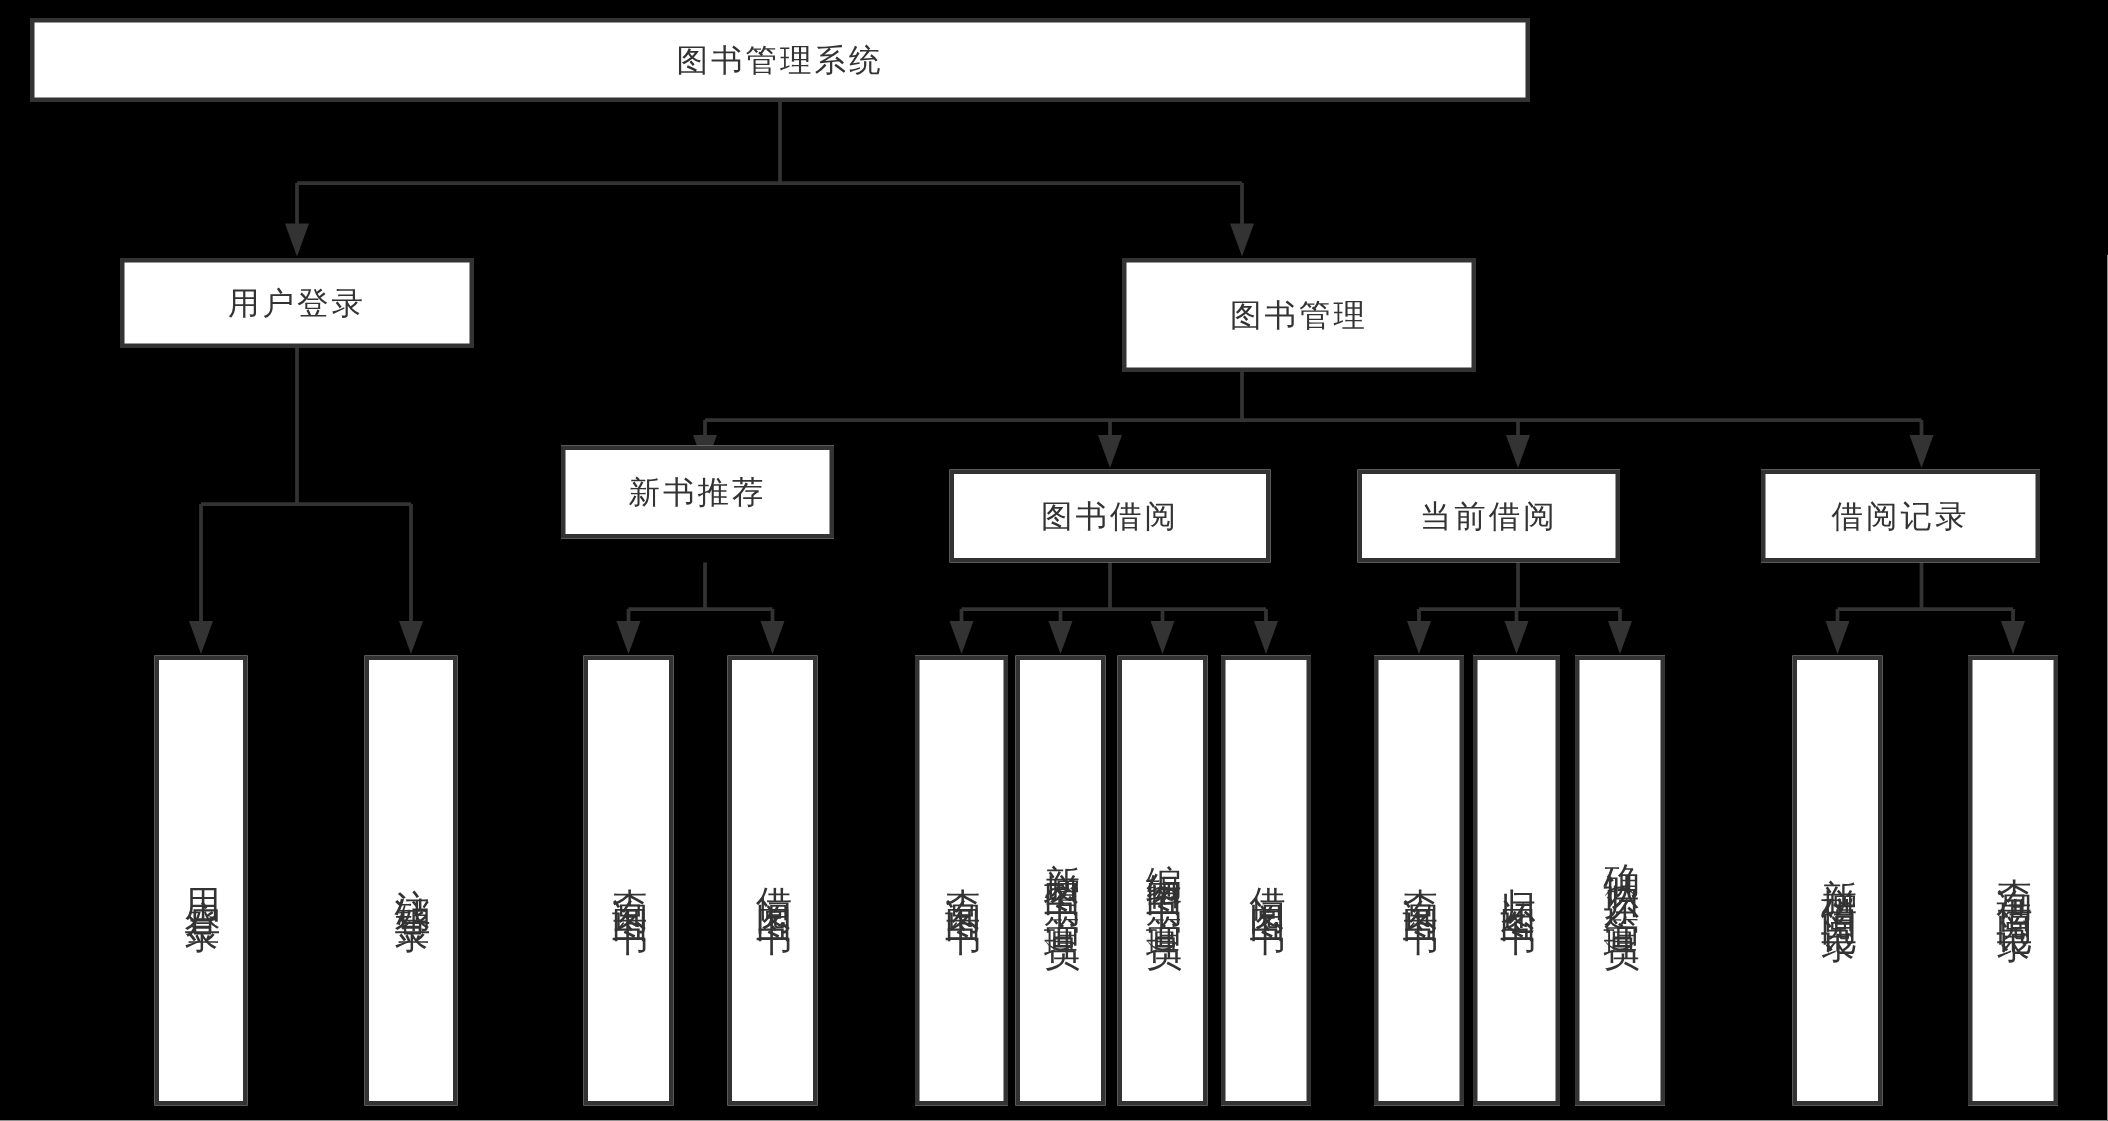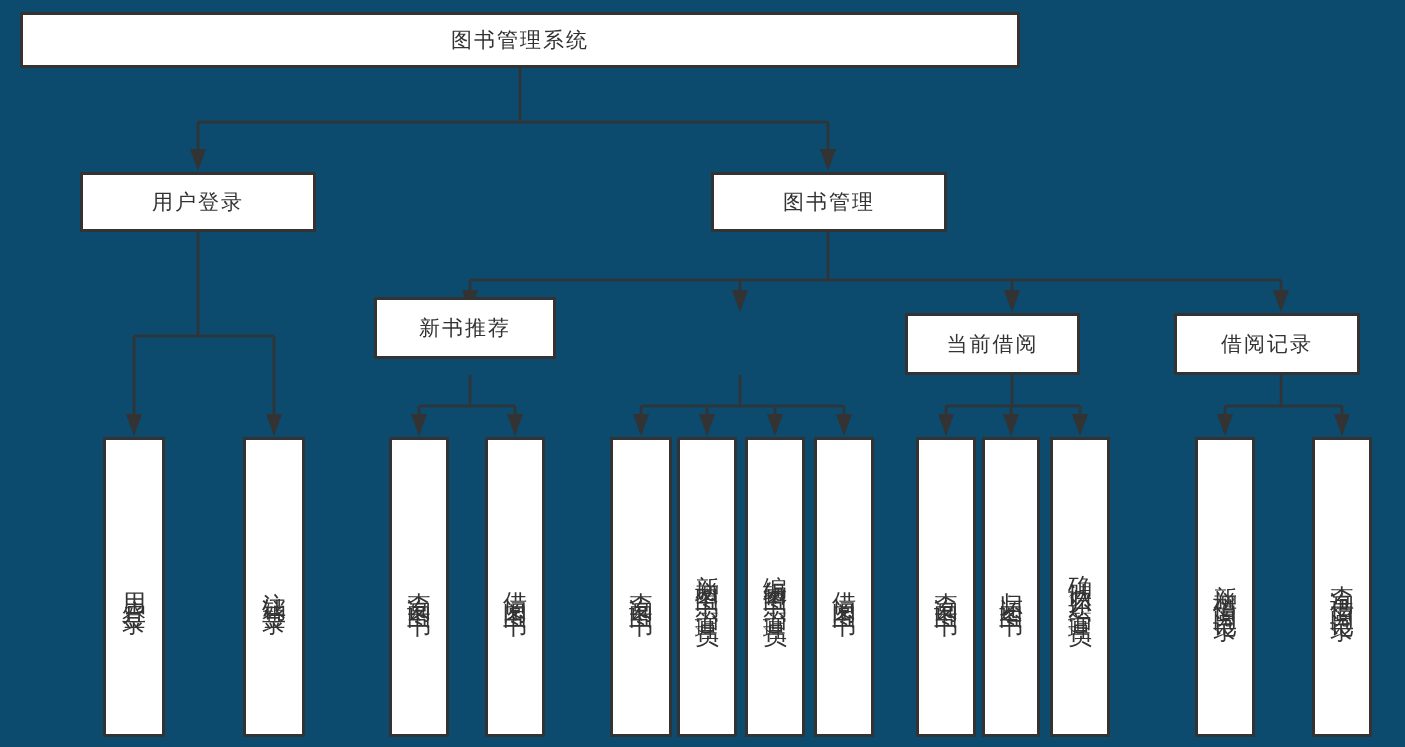--- a/index.html
+++ b/index.html
@@ -1,33 +1,33 @@
 <!DOCTYPE html>
 <html><head>
 <meta charset="utf-8">
 <style>
   html,body{margin:0;padding:0;background:#ffffff;}
   .canvas{
-    position:relative;width:1405px;height:747px;background:#0c4a6e;
+    position:relative;width:1405px;height:747px;background:#000000;
     font-family:"Liberation Sans","DejaVu Sans",sans-serif;overflow:hidden;
   }
   .connectors{position:absolute;left:0;top:0;z-index:1;}
   .node{
     position:absolute;box-sizing:border-box;border:3px solid #333333;background:#ffffff;
     color:#333333;display:flex;align-items:center;justify-content:center;z-index:2;
   }
   .node.h{font-size:21px;letter-spacing:2px;white-space:nowrap;}
   .node.v{
     writing-mode:vertical-rl;text-orientation:mixed;
     font-size:24px;letter-spacing:7px;line-height:1;
   }
   
   #n-root{left:20px;top:12px;width:1000px;height:56px;}
   #n-user-login{left:80px;top:172px;width:236px;height:60px;}
-  #n-book-mgmt{left:711px;top:172px;width:236px;height:60px;}
+  #n-book-mgmt{left:748px;top:172px;width:236px;height:76px;}
   #n-new-book-rec{left:363px;top:297px;width:182px;height:62px;margin-left:11px;}
   #n-book-borrow{left:633px;top:313px;width:214px;height:62px;}
   #n-current-borrow{left:905px;top:313px;width:175px;height:62px;}
   #n-borrow-records{left:1174px;top:313px;width:186px;height:62px;}
   #n-leaf-user-login{left:103px;top:437px;width:62px;height:300px;}
   #n-leaf-logout{left:243px;top:437px;width:62px;height:300px;}
   #n-leaf-query-books-1{left:389px;top:437px;width:60px;height:300px;}
   #n-leaf-borrow-books-1{left:485px;top:437px;width:60px;height:300px;}
   #n-leaf-query-books-2{left:610px;top:437px;width:62px;height:300px;}
   #n-leaf-add-books-admin{left:677px;top:437px;width:60px;height:300px;}
@@ -81,20 +81,21 @@
       <polygon points="1334,414 1350,414 1342,436"></polygon>
     </g>
   </svg>
 
   <div class="node h" id="n-root">图书管理系统</div>
 
   <div class="node h" id="n-user-login">用户登录</div>
   <div class="node h" id="n-book-mgmt">图书管理</div>
 
   <div class="node h" id="n-new-book-rec">新书推荐</div>
+  <div class="node h" id="n-book-borrow">图书借阅</div>
   <div class="node h" id="n-current-borrow">当前借阅</div>
   <div class="node h" id="n-borrow-records">借阅记录</div>
 
   <div class="node v" id="n-leaf-user-login">用户登录</div>
   <div class="node v" id="n-leaf-logout">注销登录</div>
 
   <div class="node v" id="n-leaf-query-books-1">查询图书</div>
   <div class="node v" id="n-leaf-borrow-books-1">借阅图书</div>
 
   <div class="node v" id="n-leaf-query-books-2">查询图书</div>

